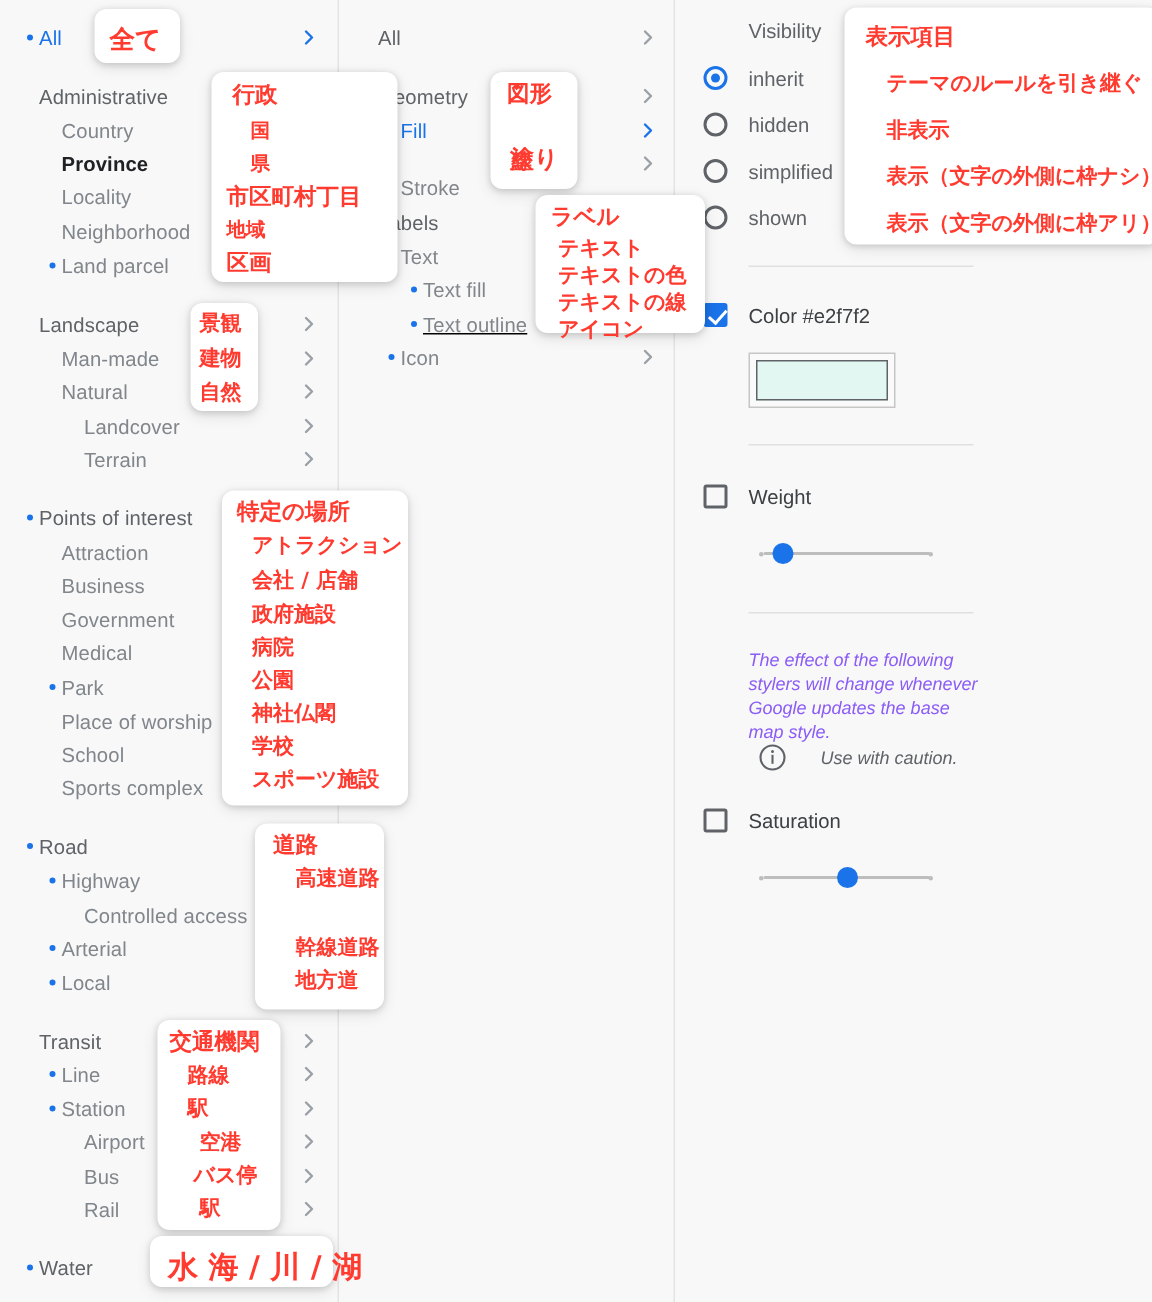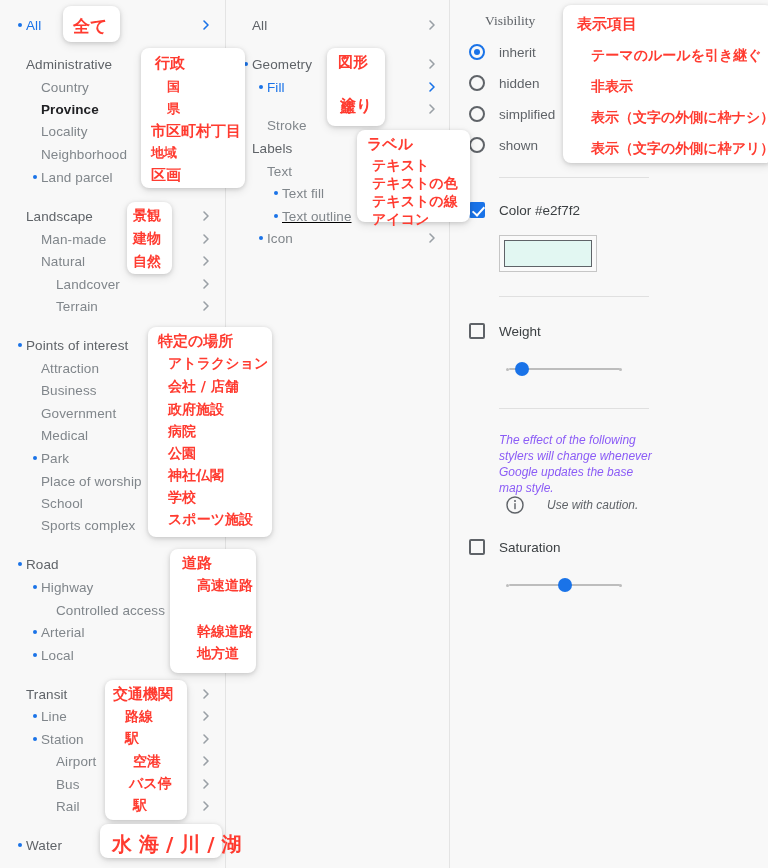--- a/index.html
+++ b/index.html
@@ -468,21 +468,21 @@
       </svg>
     </span>
     <div class="row" style="top: 227px;">
       <span class="dot" style="margin-left: 33px;"></span>
       <span class="lbl">Icon</span>
     </div>
   </div>
 
 <div class="panel" id="col-right">
 
-  <div class="ttl" style="left:35px;top:13px;font-family:Liberation Serif, serif;">Visibility</div>
+  <div class="ttl" style="left:49px;top:13px;">Visibility</div>
 
   <div class="radio on" style="left:19px;top:44px;"></div>
   <div class="rlbl" style="left:49px;top:45px;">inherit</div>
 
   <div class="radio" style="left:19px;top:75px;"></div>
   <div class="rlbl" style="left:49px;top:76px;">hidden</div>
 
   <div class="radio" style="left:19px;top:106px;"></div>
   <div class="rlbl" style="left:49px;top:107px;">simplified</div>
 
@@ -524,21 +524,21 @@
   <div class="sl-track" style="left:59px;top:584px;width:111px;"></div>
   <div class="sl-end" style="left:56px;top:583.5px;"></div>
   <div class="sl-end" style="left:169px;top:583.5px;"></div>
   <div class="sl-knob" id="saturation-knob" style="top: 578px; left: 107.5px;"></div>
 </div>
 
 <div class="tcard" id="card-all" style="left:63px;top:6px;width:57px;height:36px;">
     <div class="tline" style="left: 10px; top: 9px; font-size: 17px;">全て</div>
   </div>
 
-<div class="tcard" id="card-admin" style="left:141px;top:48px;width:104px;height:140px;">
+<div class="tcard" id="card-admin" style="left:141px;top:48px;width:104px;height:140px;padding-left:20px;">
     <div class="tline" style="left: 14px; top: 6px; font-size: 15px;">行政</div>
     <div class="tline" style="left: 26px; top: 30px; font-size: 13px;">国</div>
     <div class="tline" style="left: 26px; top: 52px; font-size: 13px;">県</div>
     <div class="tline" style="left: 10px; top: 74px; font-size: 15px;">市区町村丁目</div>
     <div class="tline" style="left: 10px; top: 96px; font-size: 13px;">地域</div>
     <div class="tline" style="left: 10px; top: 118px; font-size: 15px;">区画</div>
   </div>
 
 <div class="tcard" id="card-landscape" style="left:127px;top:202px;width:45px;height:72px;">
     <div class="tline" style="left: 6px; top: 5px; font-size: 14px;">景観</div>

